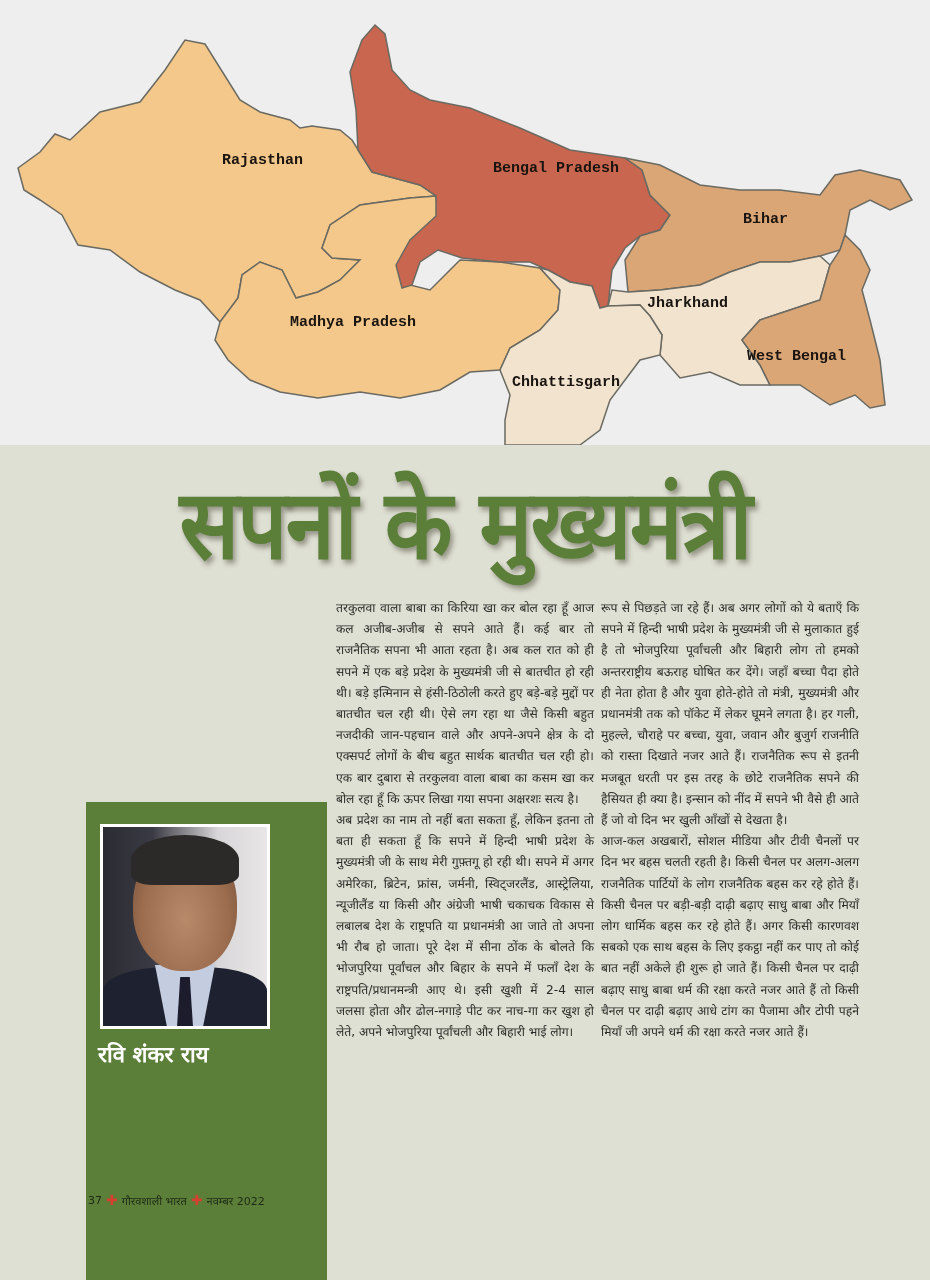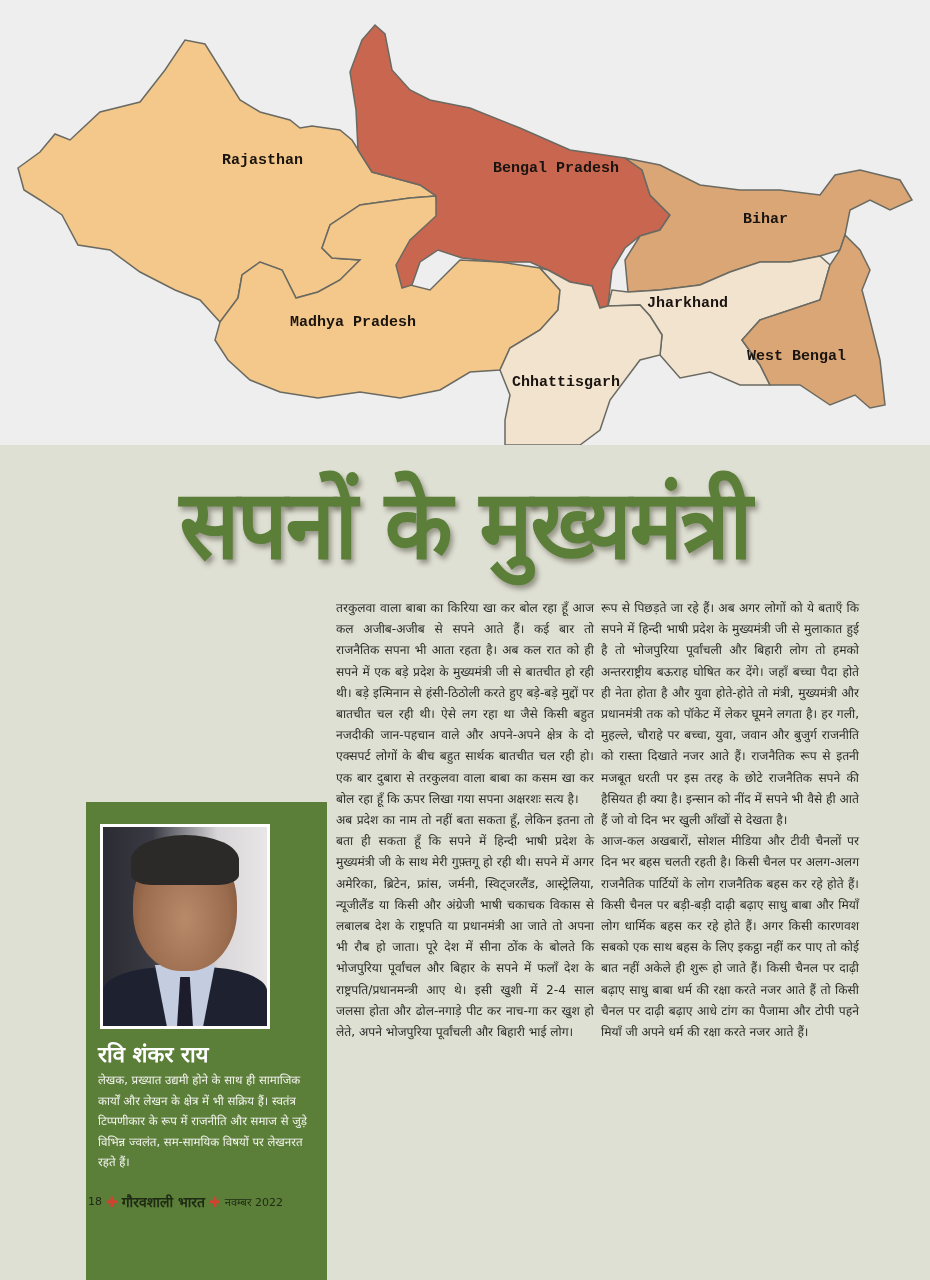--- a/index.html
+++ b/index.html
@@ -103,21 +103,21 @@
     color: #f4f4ee;
   }
   .footer-line {
     position: absolute; left: 2px; top: 390px;
     font-family: "DejaVu Sans", "Liberation Sans", sans-serif;
     font-size: 11px;
     color: #1e2a14;
     white-space: nowrap;
     display: flex; align-items: center; gap: 4px;
   }
-  .footer-line .pub { font-weight: bold; font-size: 14px; }
+  .footer-line .pub { font-weight: normal; font-size: 11px; }
   .footer-line .cross { color: #d6402e; font-size: 14px; font-weight: bold; }
 </style>
 </head>
 <body>
 
 <div class="map-area">
   <svg width="930" height="445" viewBox="0 0 930 445">
 
     <path d="M18,168 L40,152 L55,134 L70,140 L100,112 L140,102 L165,70 L185,40 L205,44 L240,100 L260,112 L290,120 L300,128 L312,126 L340,130 L352,140 L372,172 L420,185 L436,196 L410,198 L360,205 L330,225 L322,248 L332,258 L360,260 L340,280 L318,292 L296,298 L282,270 L260,262 L242,275 L238,298 L220,322 L200,300 L175,290 L140,272 L110,250 L78,245 L62,215 L40,200 L24,190 Z" fill="#f3c88a" stroke="#6a6a62" stroke-width="1.5"></path>
 
@@ -160,21 +160,20 @@
   <div class="photo">
     <div class="photo-inner">
       <div class="suit"></div>
       <div class="shirt"></div>
       <div class="tie"></div>
       <div class="head"></div>
       <div class="hair"></div>
     </div>
   </div>
   <div class="author-name">रवि शंकर राय</div>
-  <div class="author-bio">लेखक, प्रख्यात उद्यमी होने के साथ ही सामाजिक कार्यों और लेखन के क्षेत्र में भी सक्रिय हैं। स्वतंत्र टिप्पणीकार के रूप में राजनीति और समाज से जुड़े विभिन्न ज्वलंत, सम-सामयिक विषयों पर लेखनरत रहते हैं।</div>
   <div class="footer-line">
-    <span>18</span>
+    <span>37</span>
     <span class="cross">✚</span>
     <span class="pub">गौरवशाली भारत</span>
     <span class="cross">✚</span>
     <span>नवम्बर 2022</span>
   </div>
 </div>
 
 </body></html>

